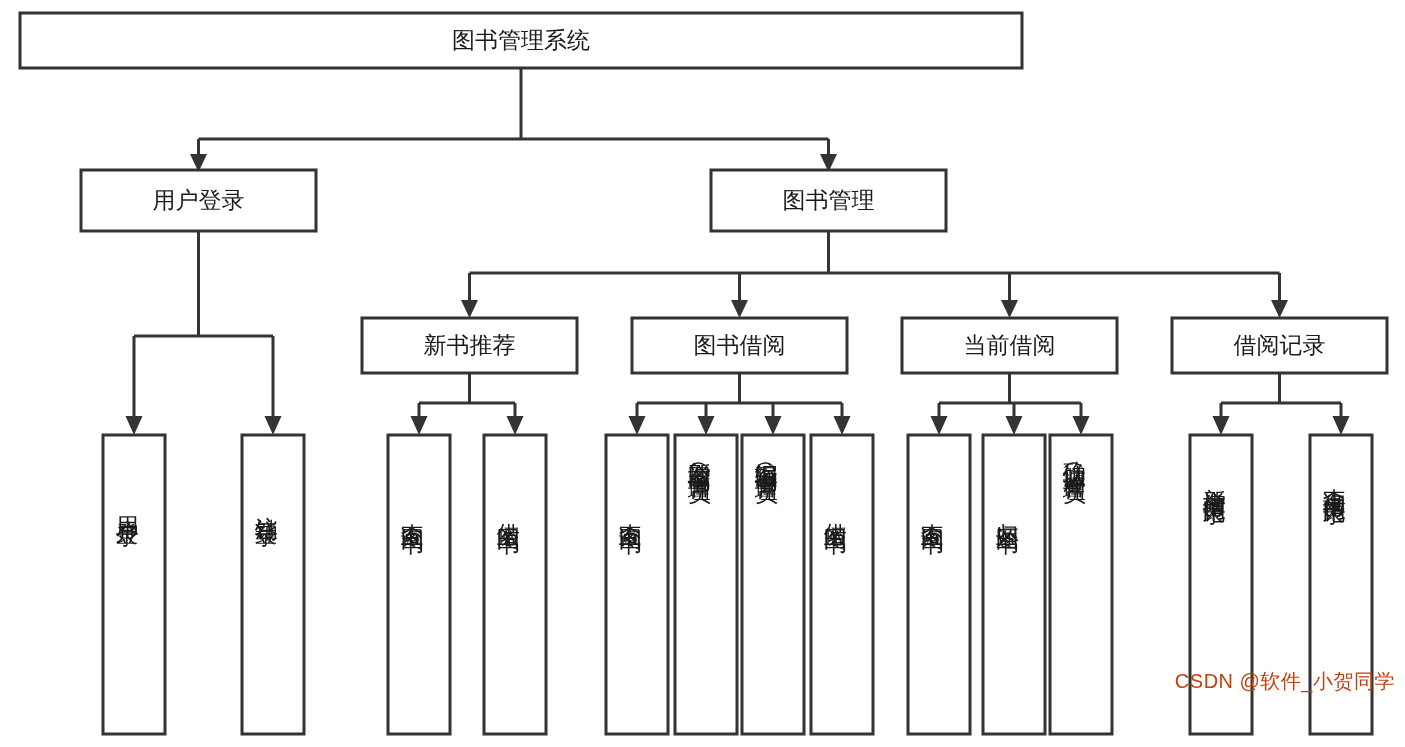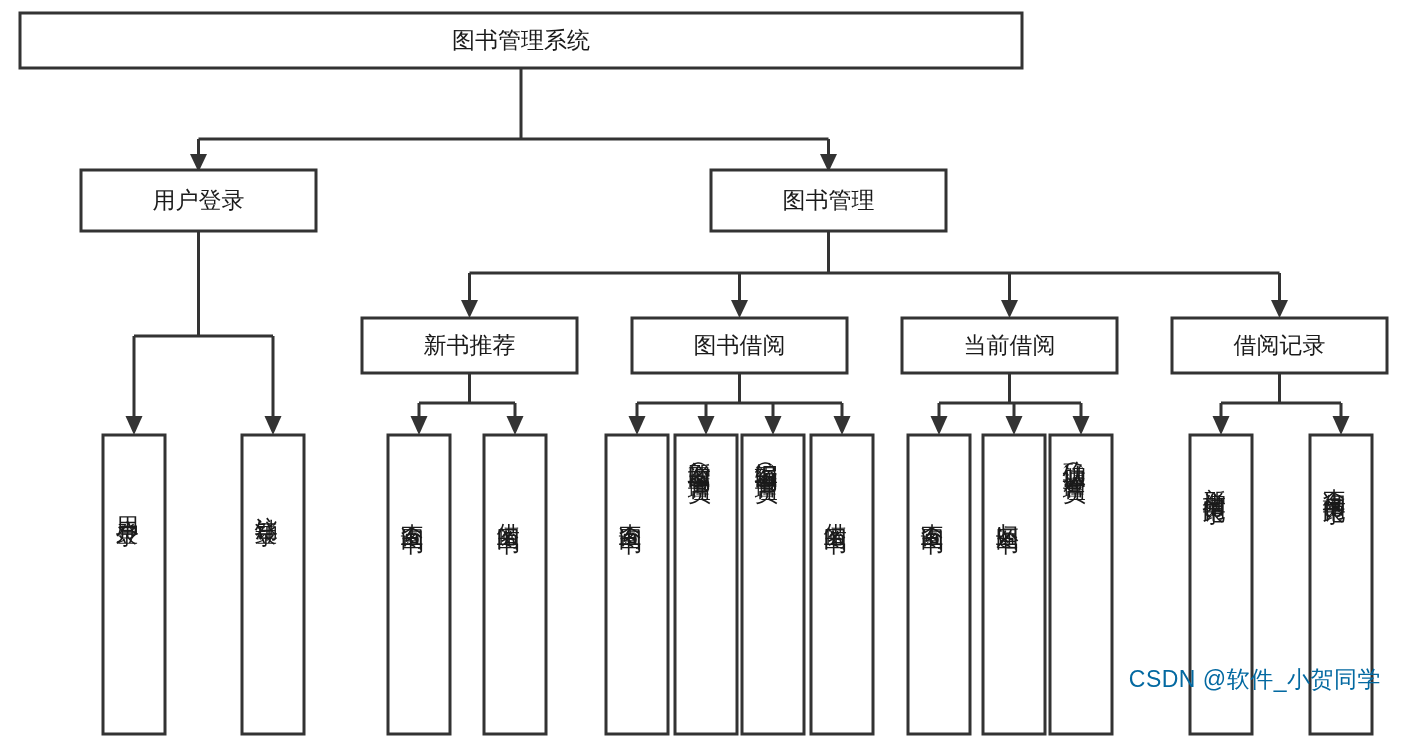--- a/index.html
+++ b/index.html
@@ -57,25 +57,25 @@
     font-size: 23px;
     line-height: 1.08;
     color: #1a1a1a;
     letter-spacing: 3px;
     white-space: nowrap;
     text-align: start;
     pointer-events: none;
   }
   .watermark {
     position: absolute;
-    right: 24px;
+    right: 10px;
     bottom: 4px;
     font-family: "Liberation Sans", "DejaVu Sans", sans-serif;
-    font-size: 23px;
-    color: #0369a1;
+    font-size: 20px;
+    color: #c2410c;
     white-space: nowrap;
     letter-spacing: 0.5px;
   }
 </style>
 </head>
 <body>
 
 <div id="diagram-root">
 
   <svg class="flowchart" viewBox="0 0 1405 747">

